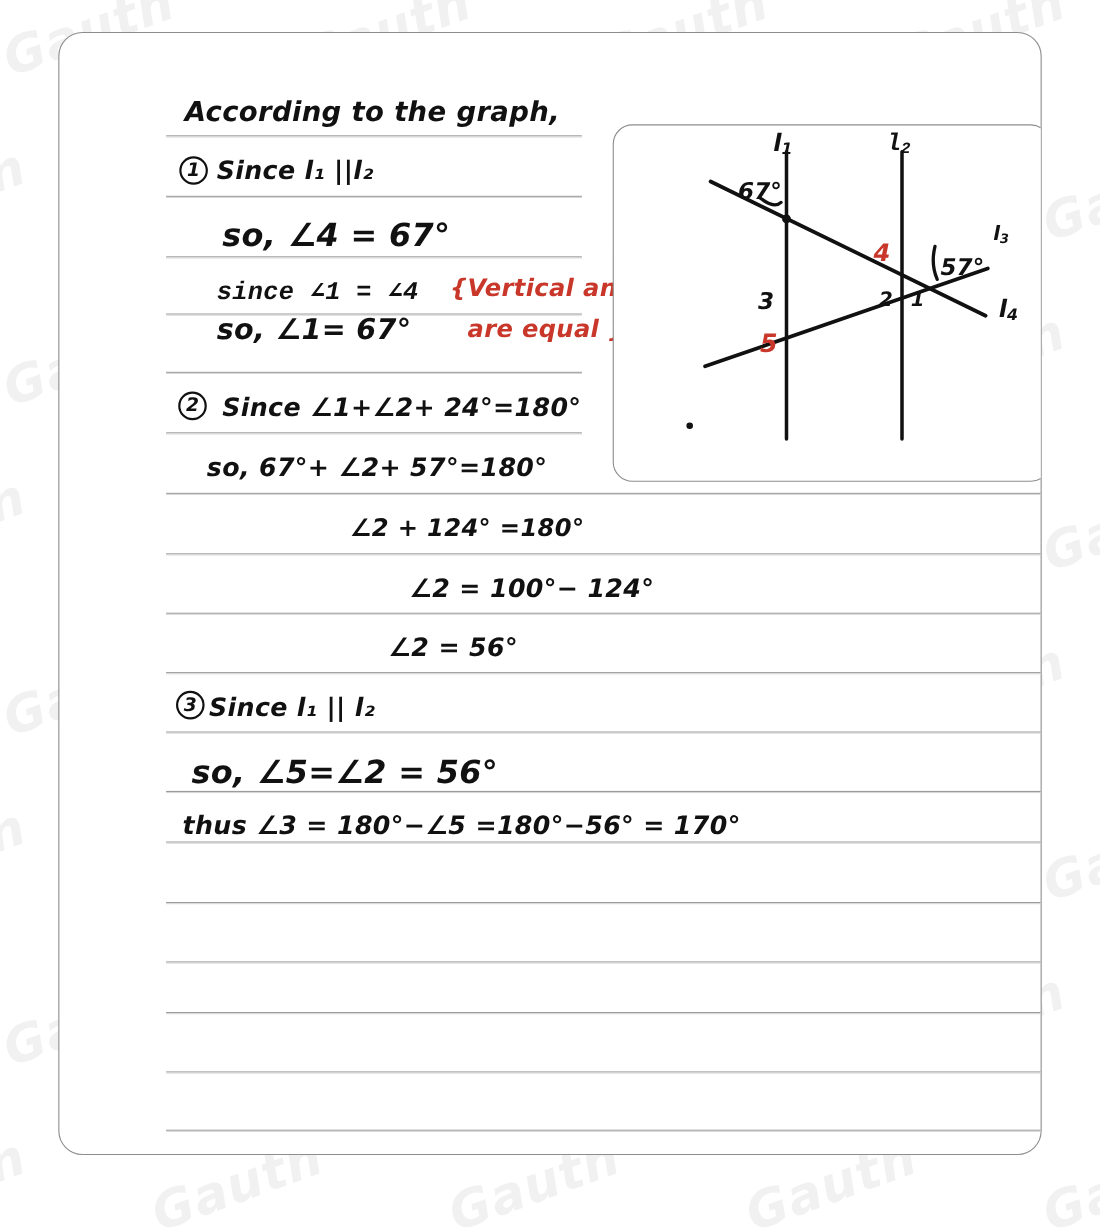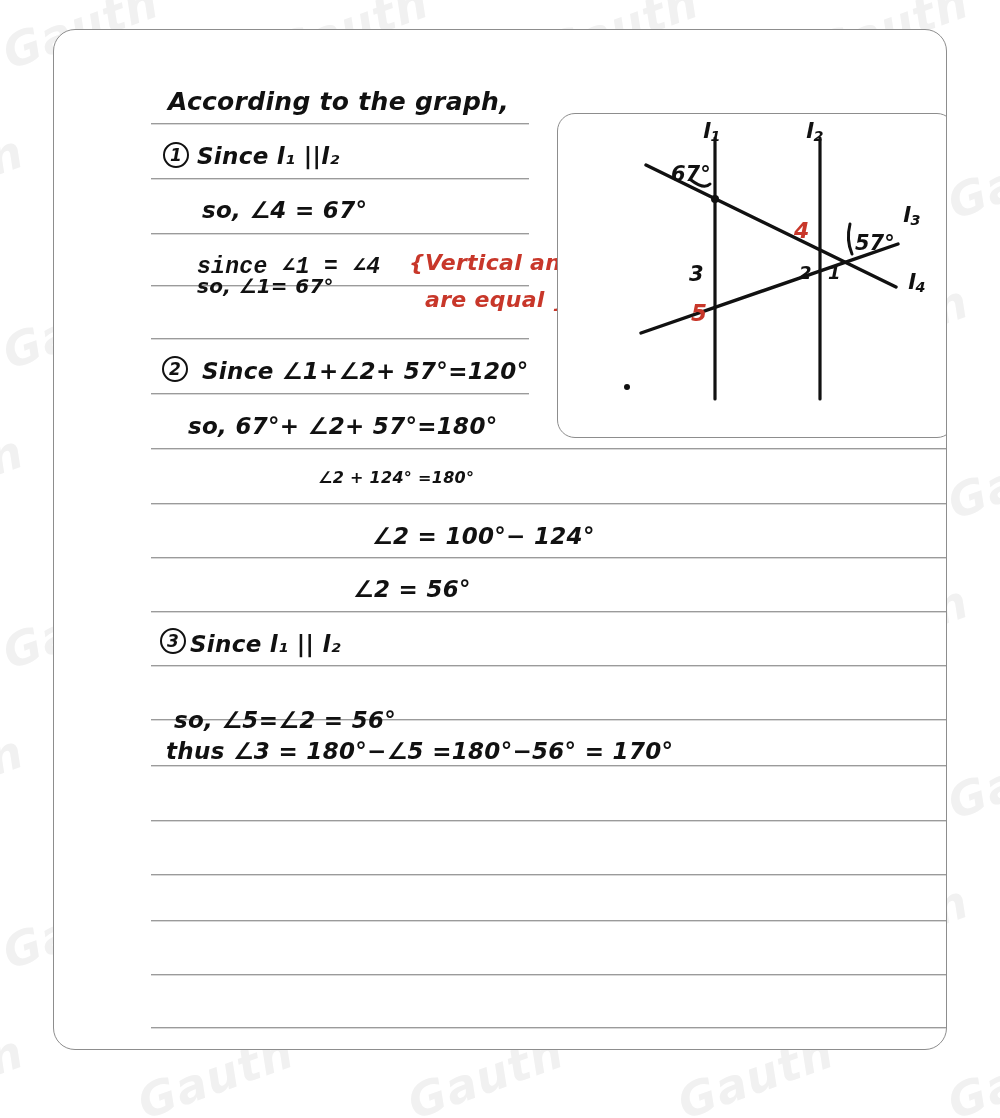--- a/index.html
+++ b/index.html
@@ -202,30 +202,30 @@
 
   <div id="markers-container">
       <div class="marker" style="left: 109px; top: 112px;">1</div>
       <div class="marker" style="left: 108px; top: 326px;">2</div>
       <div class="marker" style="left: 106px; top: 598px;">3</div>
     </div>
 
   <div id="handwriting-container">
       <div class="hw" style="left: 114px; top: 57px; font-size: 25px;">According to the graph,</div>
       <div class="hw" style="left: 143px; top: 113px; font-size: 23px; text-align: center;">Since l₁ ||l₂</div>
-      <div class="hw" style="left: 148px; top: 167px; font-size: 23px; text-align: center;">so,  ∠4 = 67°</div>
+      <div class="hw" style="left: 148px; top: 167px; font-size: 29px; text-align: center;">so,  ∠4 = 67°</div>
       <div class="hw" style="left: 143px; top: 222px; font-size: 23px; font-family: Liberation Mono, monospace;">since ∠1 = ∠4</div>
-      <div class="hw" style="left: 143px; top: 244px; font-size: 20px; font-style: italic;">so, ∠1= 67°</div>
-      <div class="hw" style="left: 148px; top: 328px; font-size: 23px;">Since ∠1+∠2+ 57°=120°</div>
+      <div class="hw" style="left: 143px; top: 255px; font-size: 26px; font-style: italic;">so, ∠1= 67°</div>
+      <div class="hw" style="left: 148px; top: 328px; font-size: 23px;">Since ∠1+∠2+ 24°=180°</div>
       <div class="hw" style="left: 134px; top: 383px; font-size: 23px;">so,   67°+ ∠2+ 57°=180°</div>
-      <div class="hw" style="left: 264px; top: 438px; font-size: 16px; text-align: right;">∠2 + 124° =180°</div>
+      <div class="hw" style="left: 264px; top: 438px; font-size: 22px; text-align: right;">∠2 + 124° =180°</div>
       <div class="hw" style="left: 318px; top: 493px; font-size: 23px;">∠2  = 100°− 124°</div>
       <div class="hw" style="left: 299px; top: 546px; font-size: 23px;">∠2  = 56°</div>
       <div class="hw" style="left: 136px; top: 601px; font-size: 23px;">Since l₁ || l₂</div>
-      <div class="hw" style="left: 120px; top: 677px; font-size: 23px; font-style: italic;">so, ∠5=∠2  = 56°</div>
+      <div class="hw" style="left: 120px; top: 655px; font-size: 29px; font-style: italic;">so, ∠5=∠2  = 56°</div>
       <div class="hw" style="left: 112px; top: 708px; font-size: 23px;">thus  ∠3 = 180°−∠5 =180°−56° = 170°</div>
     </div>
 
   <div id="annotation-container">
       <div class="hw red" style="left: 355px; top: 220px; font-size: 22px; color: rgb(200, 55, 42);">{Vertical angles</div>
       <div class="hw red" style="left: 371px; top: 257px; font-size: 22px; color: rgb(200, 55, 42);">are equal }</div>
     </div>
 
   <div id="diagram-box">
 
@@ -241,22 +241,22 @@
 
       <circle cx="157" cy="85" r="4" fill="#111111"></circle>
 
       <path d="M 133 66 Q 146 76 152 70" fill="none" stroke="#111111" stroke-width="3" stroke-linecap="round"></path>
 
       <path d="M 292 110 Q 288 126 294 140" fill="none" stroke="#111111" stroke-width="3" stroke-linecap="round"></path>
     </svg>
 
     <div id="diagram-labels-container">
         <div class="dlabel" style="left: 145px; top: 4px; font-size: 22px;">l<sub>1</sub></div>
-        <div class="dlabel" style="left: 248px; top: 4px; font-size: 22px;">l<sub>2</sub></div>
-        <div class="dlabel" style="left: 345px; top: 88px; font-size: 22px;">l<sub>3</sub></div>
+        <div class="dlabel" style="left: 248px; top: 4px; font-size: 22px; font-family: Liberation Mono, monospace;">l<sub>2</sub></div>
+        <div class="dlabel" style="left: 345px; top: 88px; font-size: 18px;">l<sub>3</sub></div>
         <div class="dlabel" style="left: 350px; top: 155px; font-size: 22px;">l<sub>4</sub></div>
         <div class="dlabel" style="left: 113px; top: 48px; font-size: 21px;">67°</div>
         <div class="dlabel" style="left: 297px; top: 117px; font-size: 21px;">57°</div>
         <div class="dlabel red" style="left: 236px; top: 104px; font-size: 22px; color: rgb(200, 55, 42);">4</div>
         <div class="dlabel" style="left: 241px; top: 148px; font-size: 18px;">2</div>
         <div class="dlabel" style="left: 270px; top: 148px; font-size: 18px;">1</div>
         <div class="dlabel" style="left: 131px; top: 148px; font-size: 21px;">3</div>
         <div class="dlabel red" style="left: 133px; top: 186px; font-size: 23px; color: rgb(200, 55, 42);">5</div>
       </div>
 

